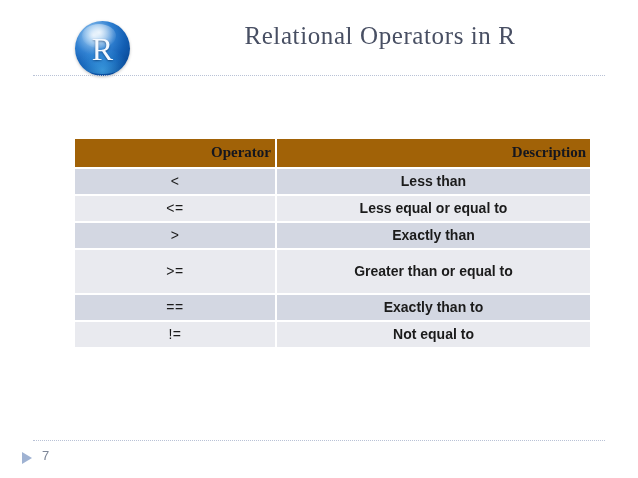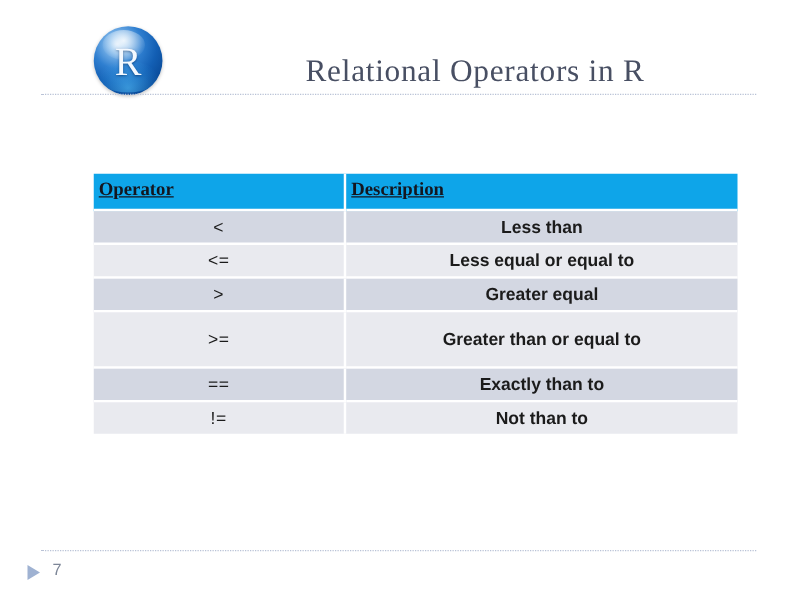--- a/index.html
+++ b/index.html
@@ -82,21 +82,21 @@
     font-size: 32px;
     color: #f4f9ff;
     text-shadow: 0 1px 2px rgba(0,40,90,0.6);
     letter-spacing: 0;
     line-height: 1;
   }
 
   .slide-title {
     position: absolute;
     left: 160px;
-    top: 44px;
+    top: 22px;
     width: 440px;
     text-align: center;
     font-family: "Liberation Serif", serif;
     font-size: 25px;
     color: #484f63;
     letter-spacing: 0.6px;
     white-space: nowrap;
   }
 
   .rule {
@@ -116,30 +116,29 @@
     top: 139px;
     width: 515px;
     border-collapse: separate;
     border-spacing: 0;
     table-layout: fixed;
   }
   .op-table col.col-op { width: 202px; }
   .op-table col.col-desc { width: 313px; }
 
   .op-table th {
-    background: #0ea5e9;
+    background: #a16207;
     color: #14161f;
     font-family: "Liberation Serif", serif;
     font-size: 15px;
     font-weight: bold;
-    text-align: left;
+    text-align: right;
     padding: 5px 4px 6px 4px;
     border-bottom: 2px solid #ffffff;
     border-right: 2px solid #ffffff;
-    text-decoration: underline;
   }
   .op-table th:last-child { border-right: none; }
 
   .op-table td {
     font-family: "Liberation Sans", sans-serif;
     font-size: 14px;
     color: #1b1b1b;
     text-align: center;
     padding: 4px 6px 5px 6px;
     border-bottom: 2px solid #ffffff;
@@ -222,33 +221,33 @@
       <tr class="row-dark">
         <td class="cell-op">&lt;</td>
         <td class="cell-desc">Less than</td>
       </tr>
       <tr class="row-light">
         <td class="cell-op">&lt;=</td>
         <td class="cell-desc">Less equal or equal to</td>
       </tr>
       <tr class="row-dark">
         <td class="cell-op">&gt;</td>
-        <td class="cell-desc">Greater equal</td>
+        <td class="cell-desc">Exactly than</td>
       </tr>
       <tr class="row-light row-tall">
         <td class="cell-op">&gt;=</td>
         <td class="cell-desc">Greater than or equal to</td>
       </tr>
       <tr class="row-dark">
         <td class="cell-op">==</td>
         <td class="cell-desc">Exactly than to</td>
       </tr>
       <tr class="row-light">
         <td class="cell-op">!=</td>
-        <td class="cell-desc">Not than to</td>
+        <td class="cell-desc">Not equal to</td>
       </tr>
     </tbody>
   </table>
 
   <div class="rule rule-bottom"></div>
   <div class="slide-footer">
     <div class="footer-marker"></div>
     <div class="footer-page">7</div>
   </div>
 

